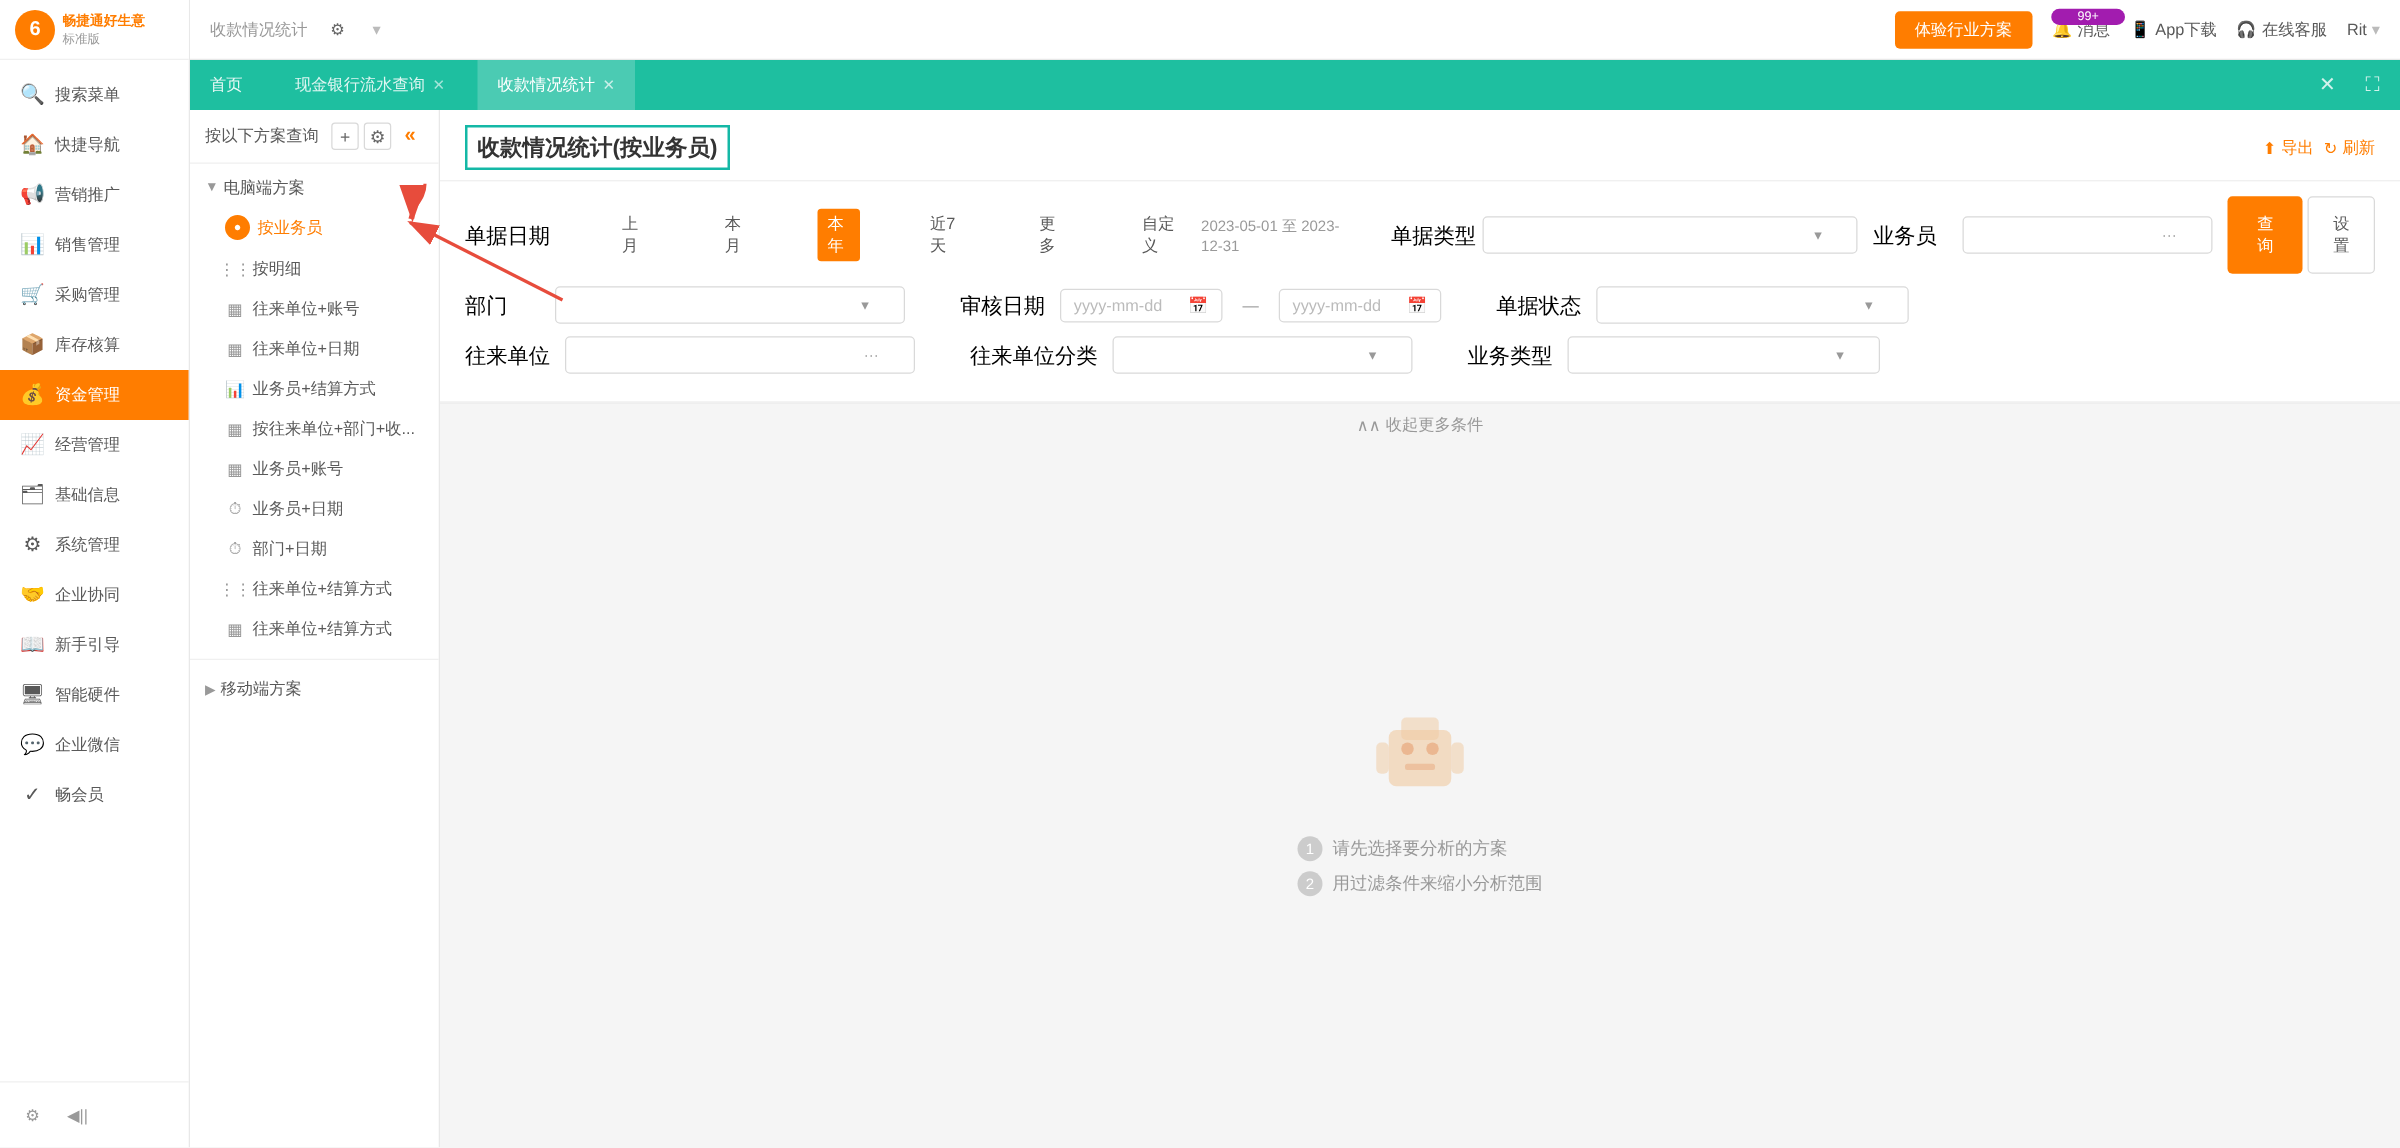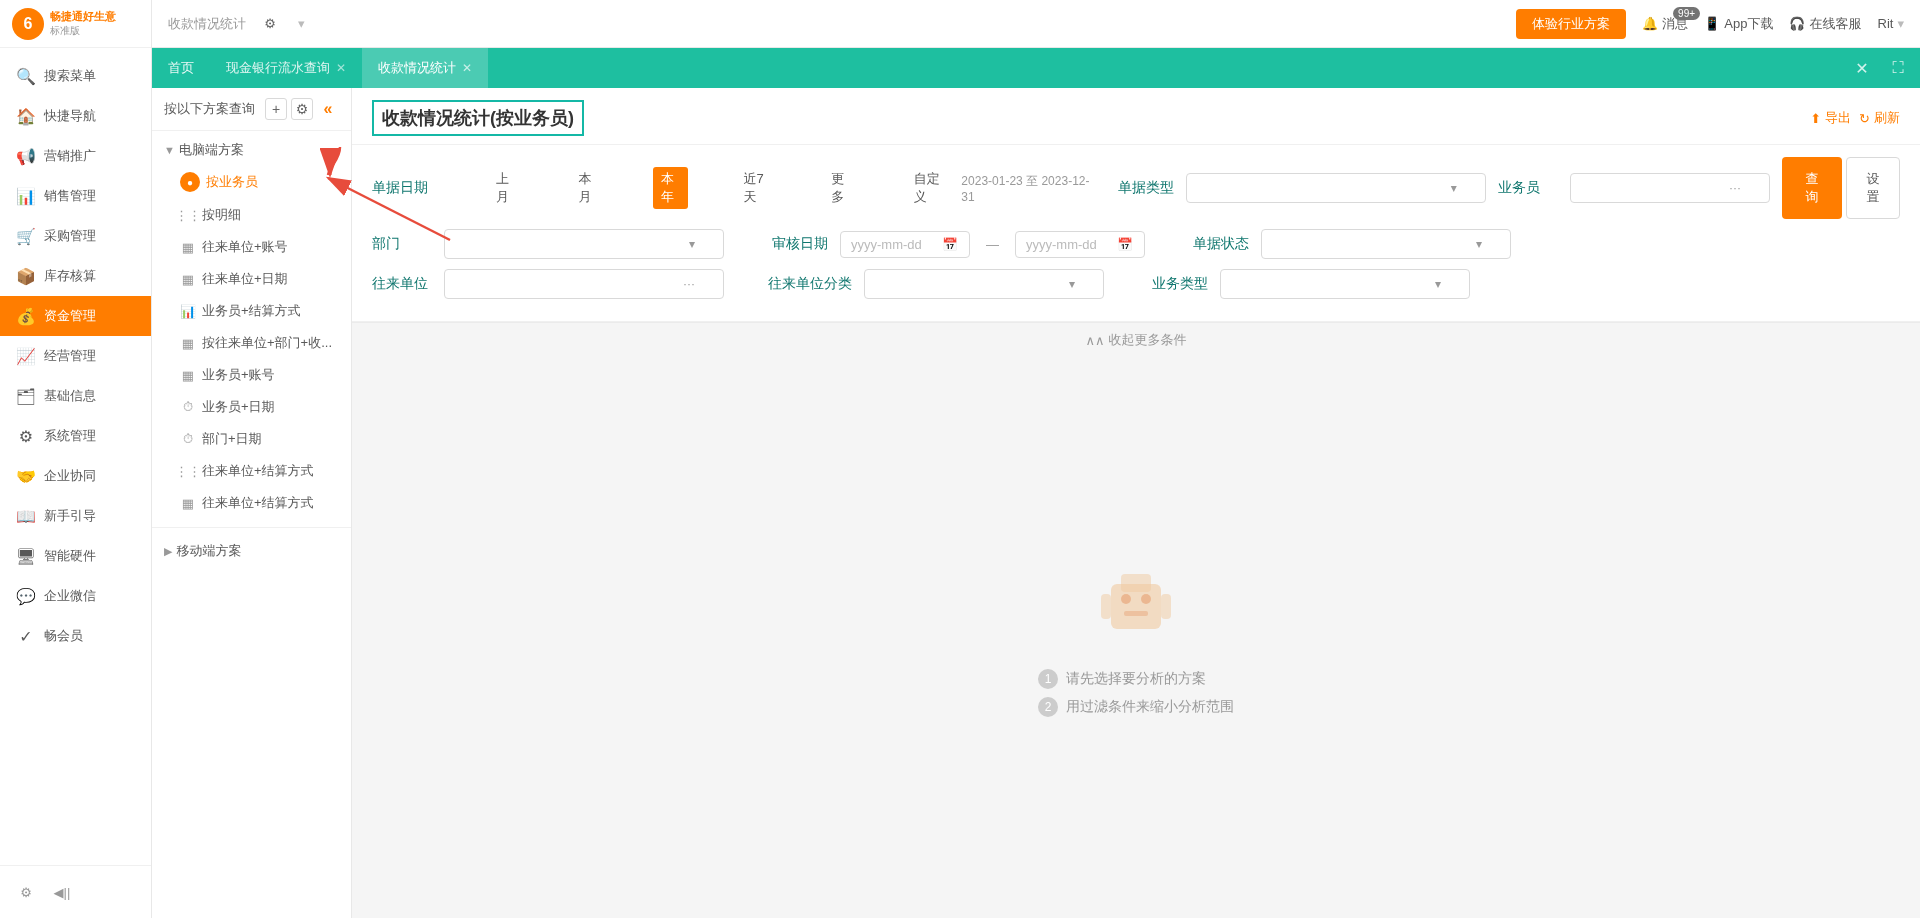--- a/index.html
+++ b/index.html
@@ -20,25 +20,25 @@
     .main { flex: 1; display: flex; flex-direction: column; height: 918px; }
 
     
     .topbar { height: 48px; background: #fff; border-bottom: 1px solid #e8e8e8; display: flex; align-items: center; padding: 0 16px; justify-content: space-between; }
     .topbar-left { display: flex; align-items: center; gap: 8px; }
     .breadcrumb-text { color: #999; font-size: 13px; }
     .settings-icon-btn { width: 32px; height: 32px; display: flex; align-items: center; justify-content: center; cursor: pointer; color: #666; }
     .trial-btn { background: #ff7d00; color: white; border: none; border-radius: 4px; padding: 6px 16px; font-size: 13px; cursor: pointer; }
     .topbar-right { display: flex; align-items: center; gap: 16px; }
     .notif-badge { position: relative; display: flex; align-items: center; gap: 4px; cursor: pointer; color: #595959; font-size: 13px; }
-    .badge { background: #737373; color: white; font-size: 10px; border-radius: 10px; padding: 1px 5px; position: absolute; top: -8px; right: -12px; }
+    .badge { background: #a21caf; color: white; font-size: 10px; border-radius: 10px; padding: 1px 21px; position: absolute; top: -8px; right: -12px; }
     .topbar-action { display: flex; align-items: center; gap: 4px; cursor: pointer; color: #595959; font-size: 13px; }
 
     
-    .tabbar { height: 40px; background: #1ebfa0; display: flex; align-items: center; padding: 0 0; }
+    .tabbar { height: 40px; background: #1ebfa0; display: flex; align-items: center; padding: 0 0; gap: 10px; }
     .tab-item { height: 40px; display: flex; align-items: center; padding: 0 16px; cursor: pointer; color: rgba(255,255,255,0.85); font-size: 13px; gap: 6px; }
     .tab-item.active { background: rgba(255,255,255,0.2); color: white; }
     .tab-item .close-x { font-size: 12px; opacity: 0.7; }
     .tab-home { color: rgba(255,255,255,0.9); }
     .tabbar-right { margin-left: auto; display: flex; align-items: center; padding-right: 8px; gap: 8px; }
     .tabbar-icon-btn { color: rgba(255,255,255,0.8); cursor: pointer; font-size: 16px; width: 28px; height: 28px; display: flex; align-items: center; justify-content: center; }
 
     
     .content { flex: 1; display: flex; overflow: hidden; }
 
@@ -61,21 +61,21 @@
     
     .page-header { background: #fff; padding: 12px 20px 8px; display: flex; align-items: center; justify-content: space-between; border-bottom: 1px solid #f0f0f0; position: relative; }
     .page-title { font-size: 18px; font-weight: bold; color: #333; border: 2px solid #14b8a6; padding: 4px 8px; }
     .page-actions { display: flex; gap: 8px; }
     .export-btn { display: flex; align-items: center; gap: 4px; color: #ff7d00; cursor: pointer; font-size: 13px; }
     .refresh-btn { display: flex; align-items: center; gap: 4px; color: #ff7d00; cursor: pointer; font-size: 13px; }
 
     
     .filter-area { background: #fff; padding: 12px 20px; border-bottom: 1px solid #f0f0f0; }
     .filter-row { display: flex; align-items: center; margin-bottom: 10px; gap: 12px; }
-    .filter-label { color: #0f766e; font-size: 14px; white-space: nowrap; min-width: 60px; }
+    .filter-label { color: #000000; font-size: 17px; white-space: nowrap; min-width: 60px; }
     .date-tabs { display: flex; gap: 4px; align-items: center; }
     .date-tab { padding: 3px 8px; font-size: 13px; cursor: pointer; color: #595959; border-radius: 3px; margin-left: 44px; }
     .date-tab.active { background: #ff7d00; color: white; border-radius: 3px; }
     .date-range { color: #999; font-size: 12px; }
     .filter-select { border: 1px solid #d9d9d9; border-radius: 4px; padding: 5px 28px 5px 10px; font-size: 13px; color: #595959; background: white; min-width: 200px; position: relative; display: flex; align-items: center; justify-content: space-between; cursor: pointer; }
     .filter-select-wide { min-width: 300px; }
     .select-arrow { color: #999; font-size: 12px; }
     .date-input { border: 1px solid #d9d9d9; border-radius: 4px; padding: 5px 10px; font-size: 13px; color: #bbb; background: white; min-width: 130px; display: flex; align-items: center; justify-content: space-between; }
     .date-sep { color: #999; margin: 0 4px; }
     .query-btn { background: #ff7d00; color: white; border: none; border-radius: 4px; padding: 6px 20px; font-size: 13px; cursor: pointer; }
@@ -318,21 +318,21 @@
           <span class="filter-label">单据日期</span>
           <div class="date-tabs">
             <div class="date-tab">上月</div>
             <div class="date-tab">本月</div>
             <div class="date-tab active">本年</div>
             <div class="date-tab">近7天</div>
             <div class="date-tab">更多</div>
             <div class="date-tab">自定义</div>
           </div>
           <span class="date-range">
-            <span>2023-01-23</span>
+            <span>2023-05-01</span>
             <span> 至 </span>
             <span>2023-12-31</span>
           </span>
           <div style="flex:1;"></div>
           <span class="filter-label" style="text-align:right;">单据类型</span>
           <div class="filter-select filter-select-wide">
             <span style="color:#bbb;">　</span>
             <span class="select-arrow">▾</span>
           </div>
           <span class="filter-label" style="text-align:left;">业务员</span>

